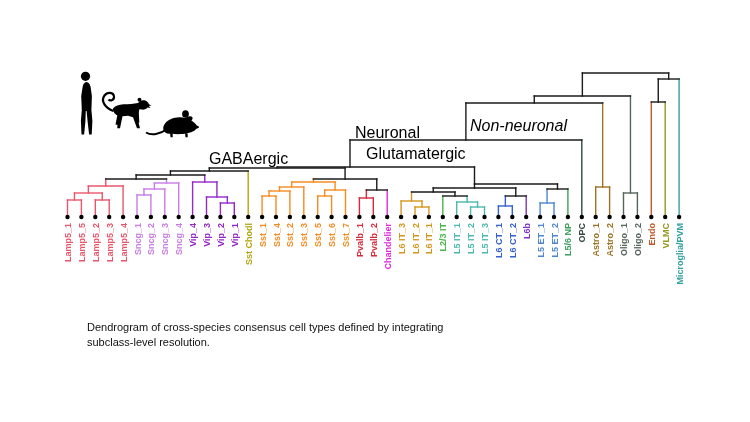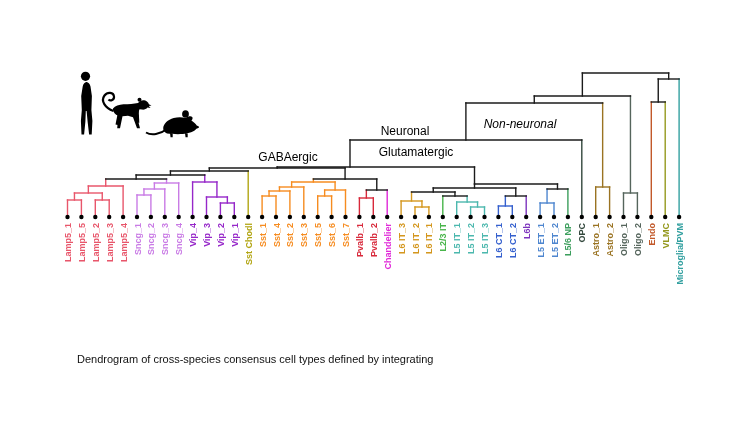--- a/index.html
+++ b/index.html
@@ -1,20 +1,20 @@
 <!DOCTYPE html>
 <html><head>
 <meta charset="utf-8">
 <style>
   html,body{margin:0;padding:0;background:#fff;}
   .canvas{position:relative;width:750px;height:422px;background:#ffffff;overflow:hidden;
           font-family:"Liberation Sans", sans-serif;}
   .canvas svg{position:absolute;left:0;top:0;}
-  .clade-label{position:absolute;font-size:12px;color:#000;text-align:center;white-space:nowrap;}
-  .caption{position:absolute;left:77px;top:320px;font-size:11px;color:#111;line-height:15px;margin-top:32px;}
+  .clade-label{position:absolute;font-size:16px;color:#000;text-align:left;white-space:nowrap;}
+  .caption{position:absolute;left:87px;top:320px;font-size:11px;color:#111;line-height:15px;}
 </style>
 </head>
 <body>
 
 <div class="canvas">
 
   <svg width="750" height="422" viewBox="0 0 750 422">
     <g fill="#000">
       <g>
         <circle cx="85.5" cy="76.3" r="4.6"></circle>
@@ -256,20 +256,21 @@
         <text transform="translate(654.8000000000001,223) rotate(-90)" text-anchor="end" font-size="9" font-weight="bold" font-family="&quot;Liberation Sans&quot;, sans-serif" fill="#C2592A">Endo</text>
         <circle cx="665.2" cy="217" r="2.2" fill="#000"></circle>
         <text transform="translate(668.7,223) rotate(-90)" text-anchor="end" font-size="9" font-weight="bold" font-family="&quot;Liberation Sans&quot;, sans-serif" fill="#95991E">VLMC</text>
         <circle cx="679.1" cy="217" r="2.2" fill="#000"></circle>
         <text transform="translate(682.6,223) rotate(-90)" text-anchor="end" font-size="9" font-weight="bold" font-family="&quot;Liberation Sans&quot;, sans-serif" fill="#33A0A0">Microglia/PVM</text>
       </g>
   </svg>
 
   <div class="clade-label" style="left:355px;top:124px;width:100px;">Neuronal</div>
   <div class="clade-label" style="left:470px;top:117px;width:100px;font-style:italic;">Non-neuronal</div>
-  <div class="clade-label" style="left:238px;top:150px;width:100px;">GABAergic</div>
+  <div class="clade-label" style="left:209px;top:150px;width:100px;">GABAergic</div>
   <div class="clade-label" style="left:366px;top:145px;width:100px;">Glutamatergic</div>
 
   <div class="caption">
     <div>Dendrogram of cross-species consensus cell types defined by integrating</div>
+    <div>subclass-level resolution.</div>
   </div>
 
 </div>
 
 </body></html>

